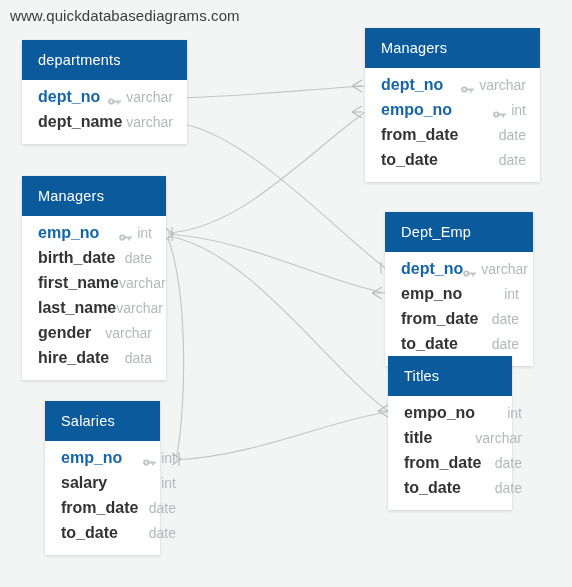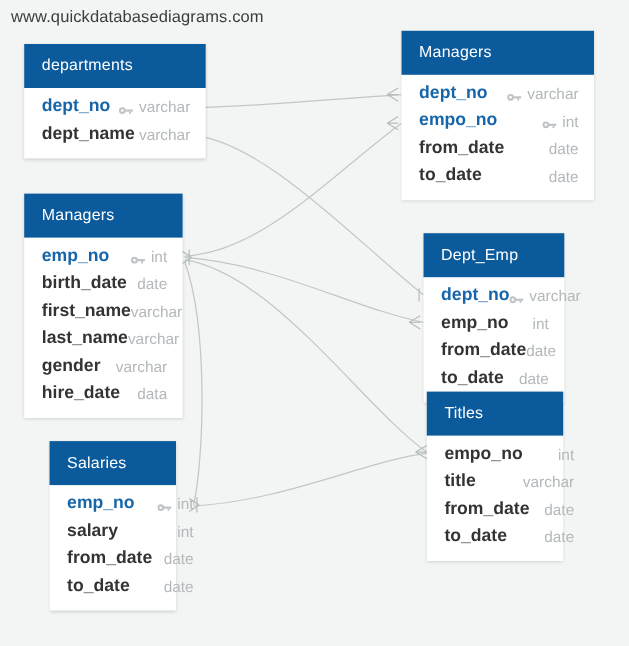--- a/index.html
+++ b/index.html
@@ -51,21 +51,21 @@
     font-size:14px;color:#b3b8bb;white-space:nowrap;
   }
   .key-icon{
     display:inline-block;width:13px;height:9px;position:relative;top:0px;
   }
 
   
   #tbl-departments{left:22px;top:40px;width:165px;}
   #tbl-managers{left:365px;top:28px;width:175px;}
   #tbl-employees{left:22px;top:176px;width:144px;}
-  #tbl-deptemp{left:385px;top:212px;width:128px;}
+  #tbl-deptemp{left:385px;top:212px;width:148px;}
   #tbl-titles{left:388px;top:356px;width:124px;}
   #tbl-salaries{left:45px;top:401px;width:115px;}
   #tbl-titles .table-body{width:148px;}
   #tbl-salaries .table-body{width:145px;}
   #tbl-employees .table-body{width:144px;}
 </style>
 </head>
 <body>
 
 <div id="canvas">

